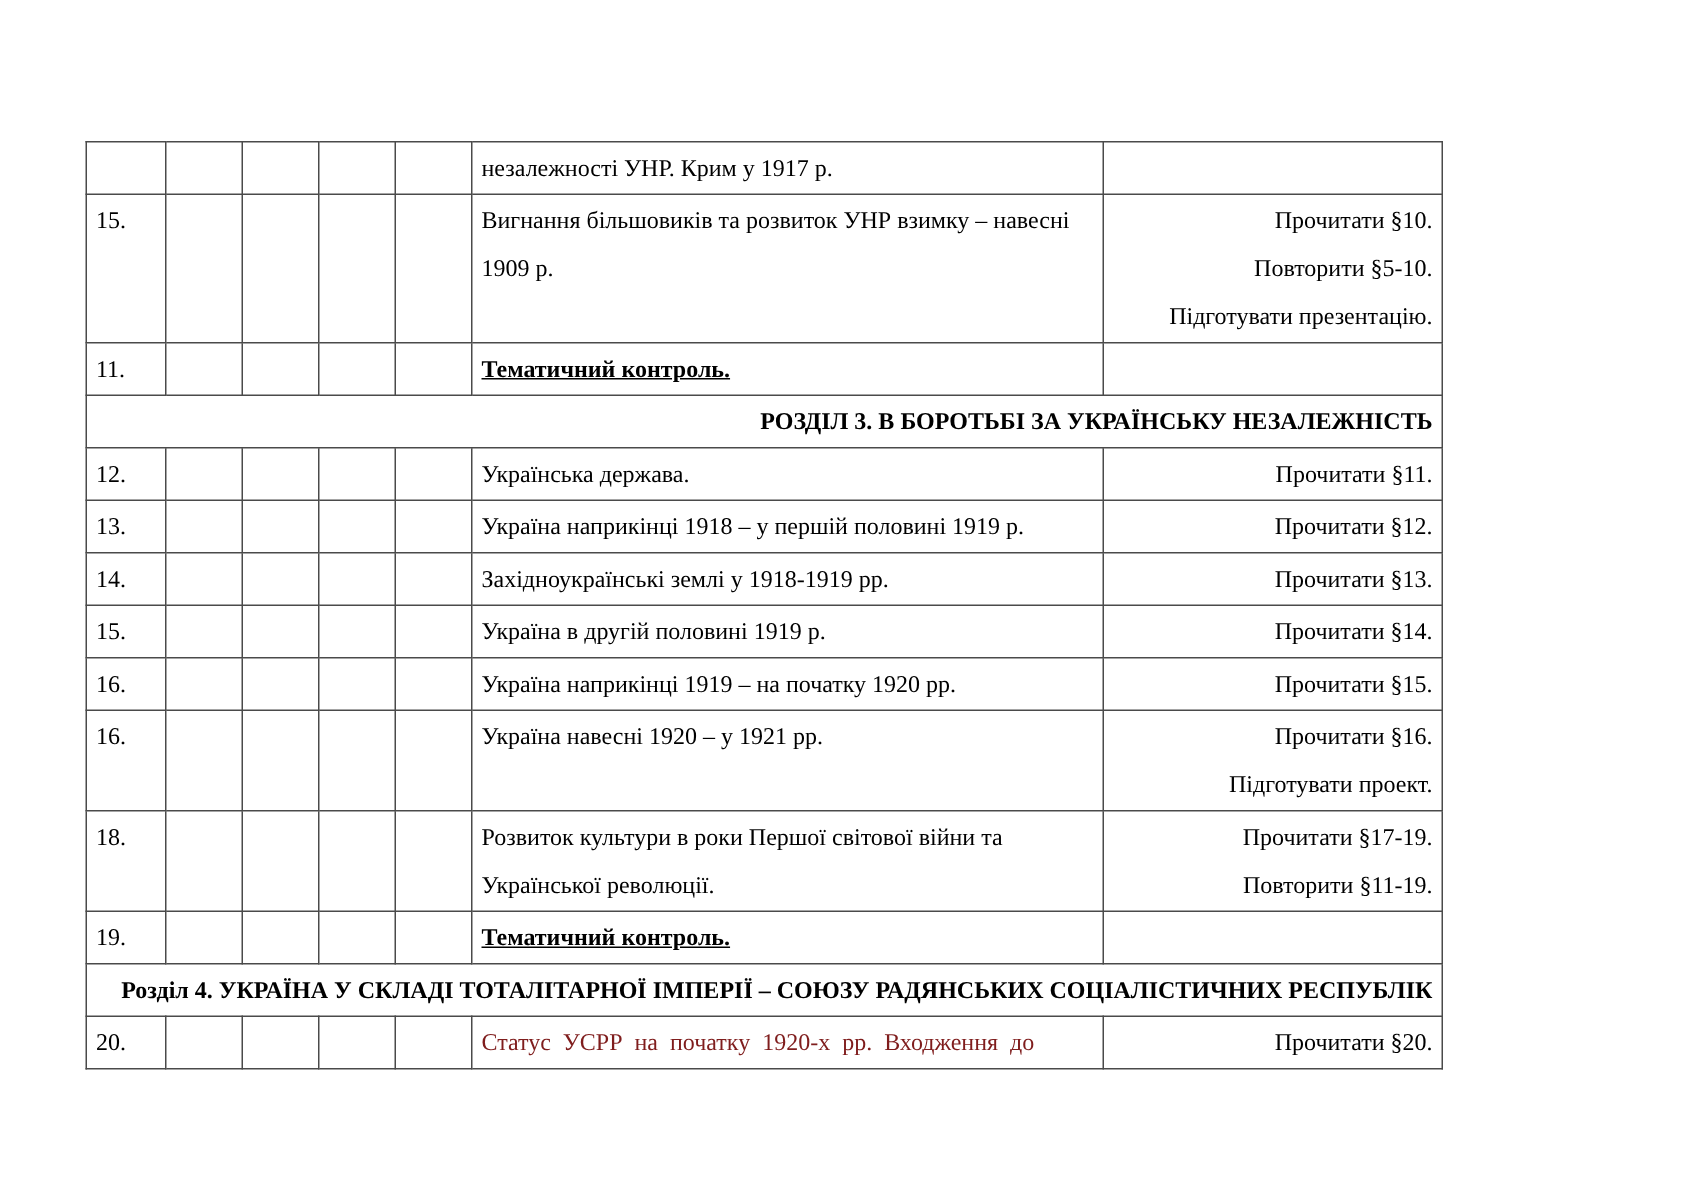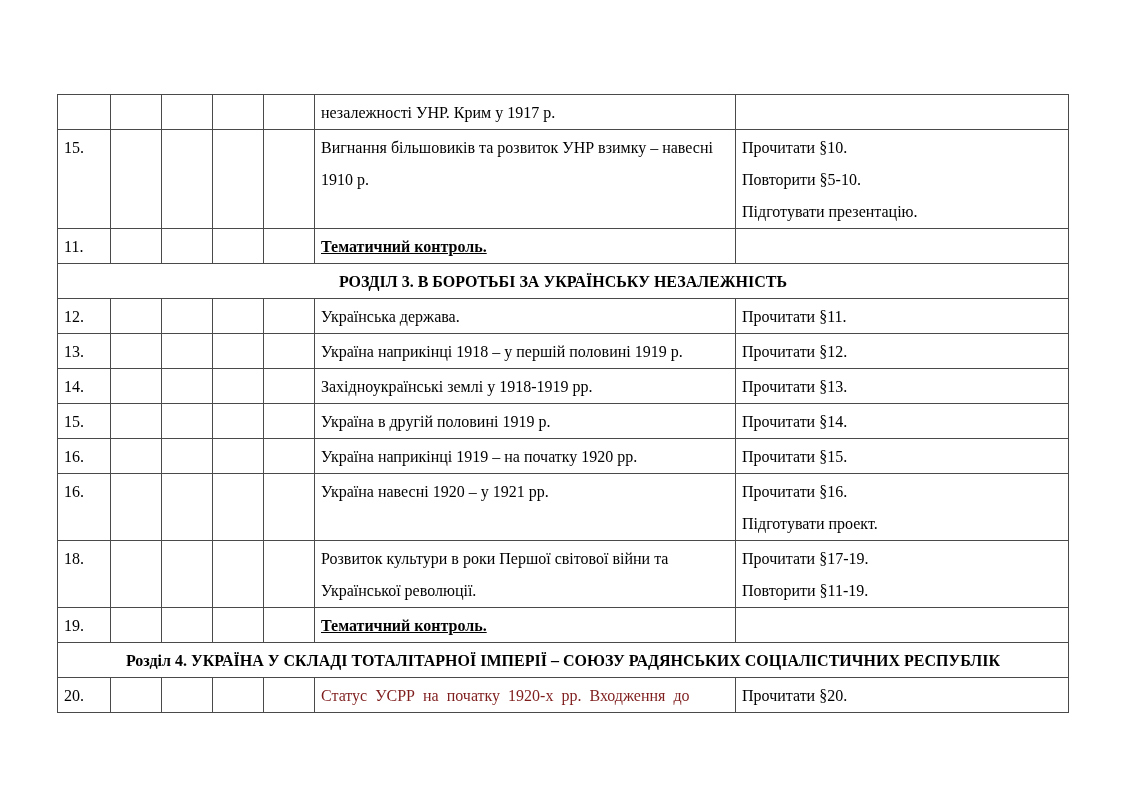--- a/index.html
+++ b/index.html
@@ -1,29 +1,29 @@
 <!DOCTYPE html>
 <html><head>
   <meta charset="utf-8">
   <style>
     html, body { margin:0; padding:0; background:#ffffff; }
     body { width:1123px; height:794px; position:relative; overflow:hidden;
            font-family:"Liberation Serif", serif; color:#000; }
-    table.plan { position:absolute; left:57px; top:94px; width:1012px;
+    table.plan { position:absolute; left:57px; top:94px; width:905px;
                  border-collapse:collapse; table-layout:fixed; font-size:16px; }
     table.plan td { border:1.5px solid #4a4a4a; vertical-align:top;
                     padding:2px 6px 0 6px; line-height:32px; }
     .c-num { width:53px; }
     .c-e { width:51px; }
     .c-topic { width:421px; }
     .c-hw { }
-    td.section { text-align:center; font-weight:bold; }
+    td.section { text-align:right; font-weight:bold; }
     .bold { font-weight:bold;text-decoration:underline; }
     .gray { color:#7f1d1d; text-align:justify; word-spacing:4px; }
-    .hw-line { display:block; }
+    .hw-line { display:block;text-align:right; }
   </style>
 </head>
 <body>
 
 <table class="plan">
   <colgroup>
     <col class="c-num">
       <col class="c-e">
       <col class="c-e">
       <col class="c-e">
@@ -40,21 +40,21 @@
         <td></td>
       <td>незалежності УНР. Крим у 1917 р.</td>
       <td></td>
     </tr>
     <tr>
       <td>15.</td>
       <td></td>
         <td></td>
         <td></td>
         <td></td>
-      <td>Вигнання більшовиків та розвиток УНР взимку – навесні 1910 р.</td>
+      <td>Вигнання більшовиків та розвиток УНР взимку – навесні 1909 р.</td>
       <td>
         <span class="hw-line">Прочитати §10.</span>
         <span class="hw-line">Повторити §5-10.</span>
         <span class="hw-line">Підготувати презентацію.</span>
       </td>
     </tr>
     <tr>
       <td>11.</td>
       <td></td>
         <td></td>

